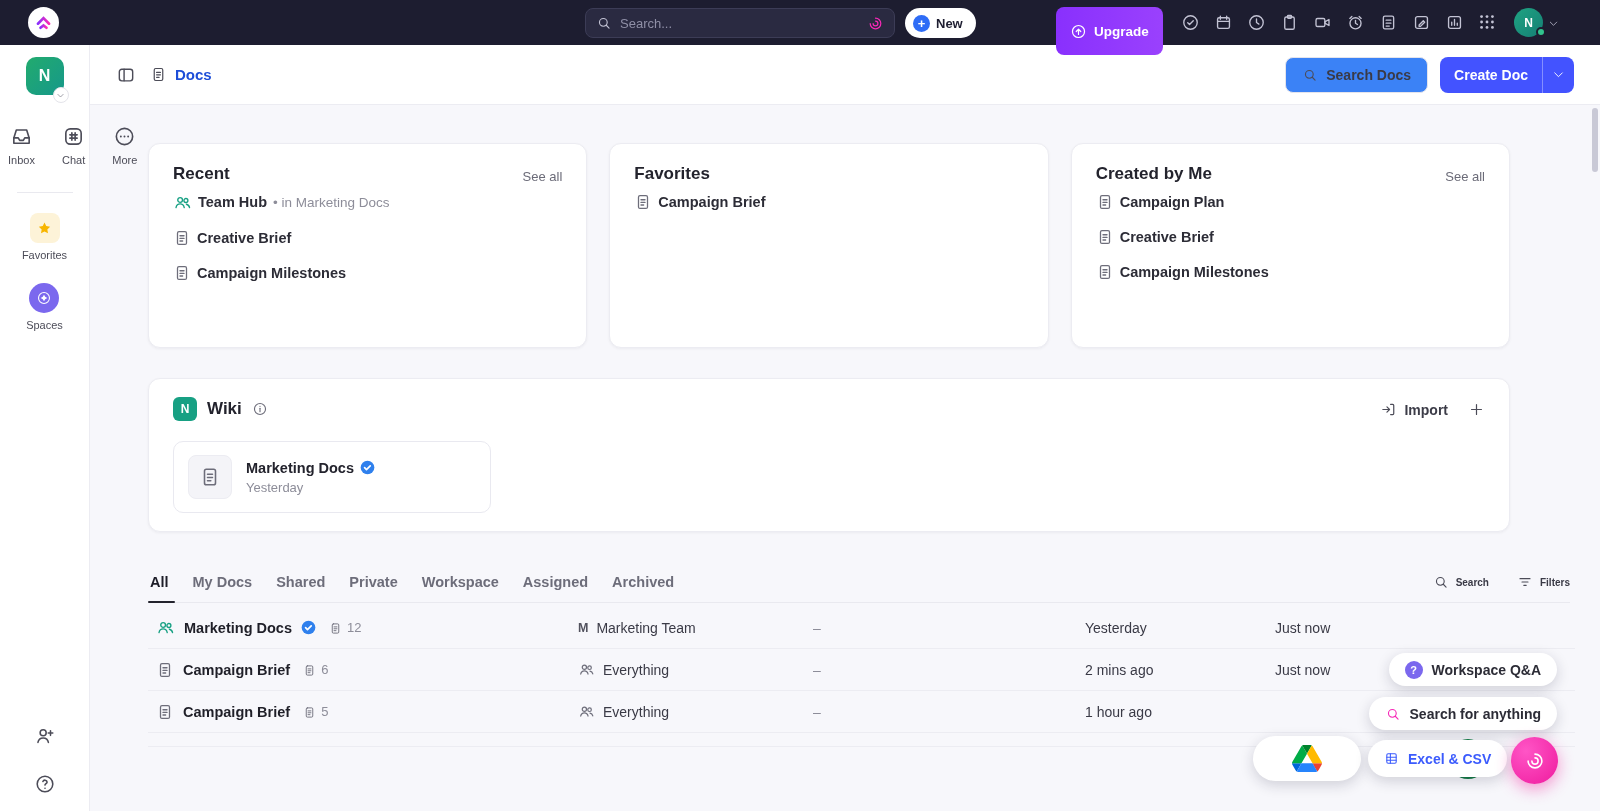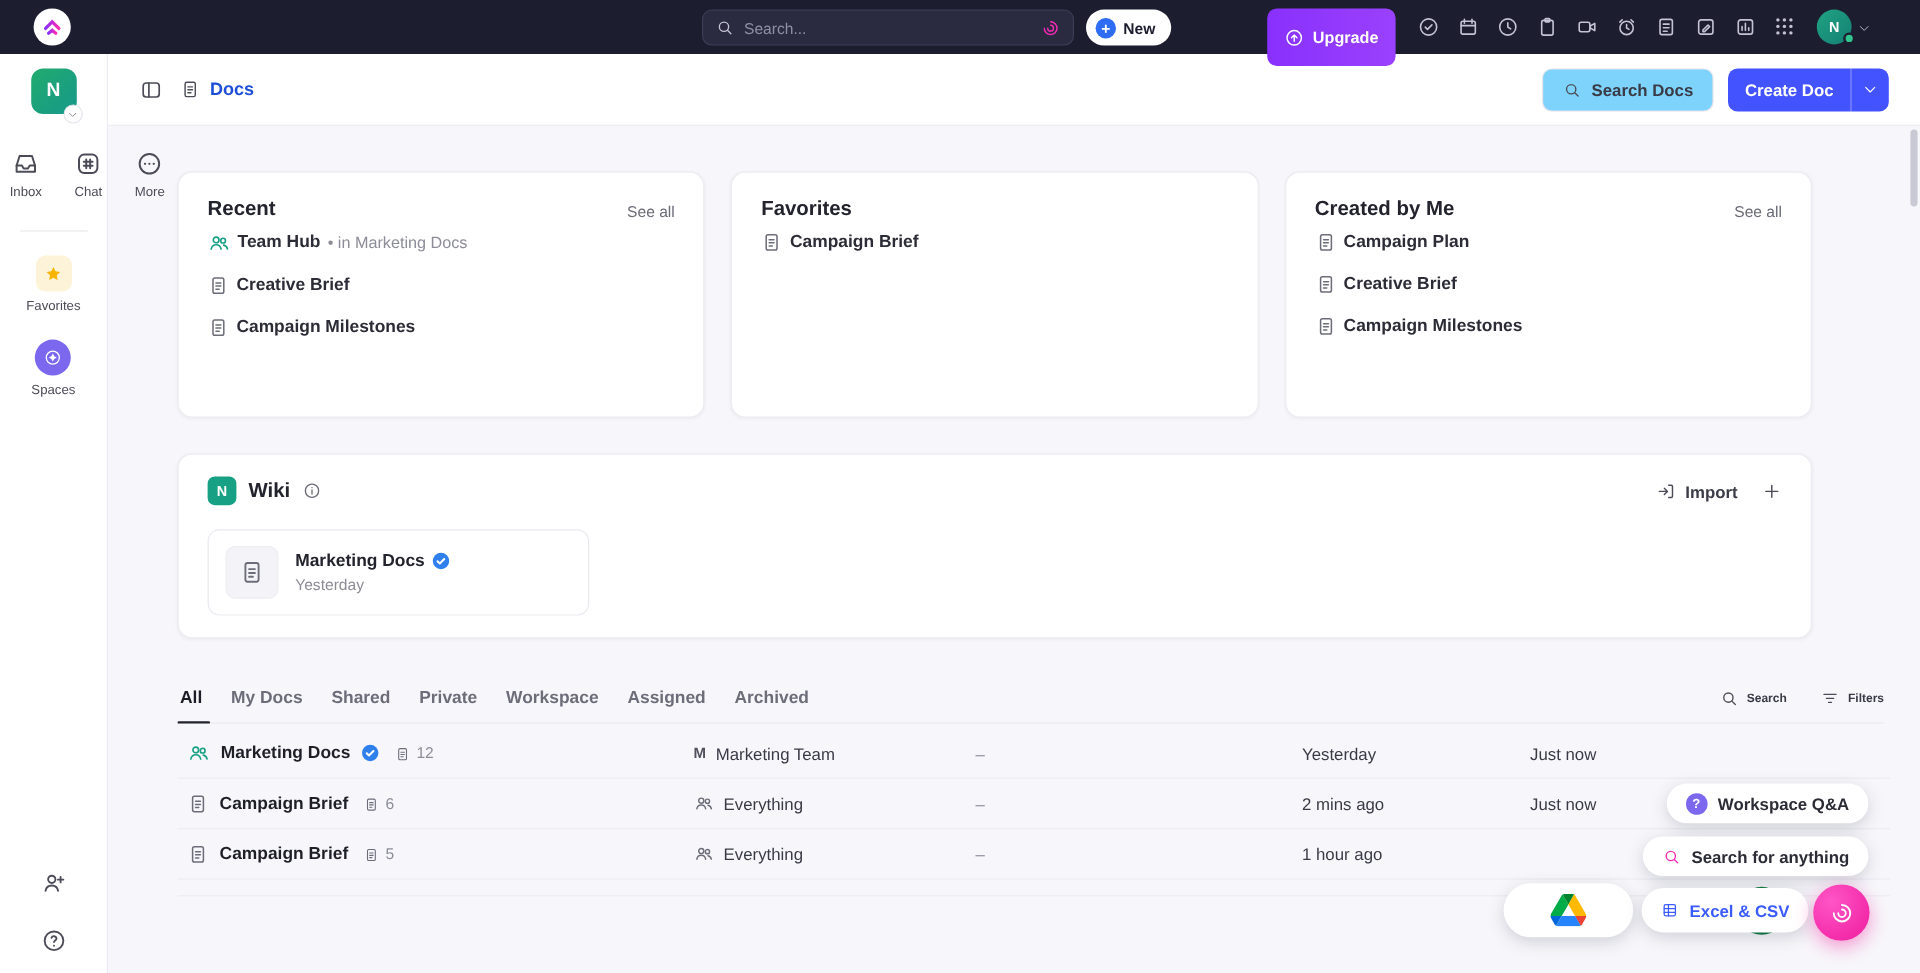--- a/index.html
+++ b/index.html
@@ -37,21 +37,21 @@
   .fav-tile{width:30px;height:30px;border-radius:8px;background:#fdf3d8;display:flex;align-items:center;justify-content:center}
   .spaces-tile{width:30px;height:30px;border-radius:50%;background:#7b68ee;display:flex;align-items:center;justify-content:center}
   .side-bottom{margin-top:auto;margin-bottom:16px;display:flex;flex-direction:column;gap:26px;align-items:center}
   .side-bottom .tbi{width:22px;height:22px}
 
   
   .page-header{position:absolute;left:90px;top:45px;width:1510px;height:60px;background:#fff;border-bottom:1px solid #ececf2;display:flex;align-items:center;padding:0 26px;gap:14px;z-index:4}
   .ph-toggle{cursor:pointer}
   .ph-title{font-size:15px;font-weight:700;color:#1d4ed8;display:flex;gap:8px;align-items:center}
   .ph-right{margin-left:auto;display:flex;gap:12px;align-items:center}
-  .search-docs{height:36px;border:1px solid #e4e4ec;background:#7dd3fc;border-radius:8px;display:flex;align-items:center;gap:8px;padding:0 16px;font-size:14px;font-weight:600;color:#3a3a46;cursor:pointer;font-family:inherit}
+  .search-docs{height:36px;border:1px solid #e4e4ec;background:#3b82f6;border-radius:8px;display:flex;align-items:center;gap:8px;padding:0 16px;font-size:14px;font-weight:600;color:#3a3a46;cursor:pointer;font-family:inherit}
   .create-doc{height:36px;background:#4353ff;border:none;border-radius:8px;display:flex;align-items:stretch;color:#fff;font-size:14px;font-weight:700;cursor:pointer;font-family:inherit;padding:0}
   .create-doc .main{padding:0 14px;display:flex;align-items:center}
   .create-doc .chev{padding:0 9px;border-left:1px solid rgba(255,255,255,.35);display:flex;align-items:center}
 
   
   .content{position:absolute;left:90px;top:105px;width:1510px;height:706px;overflow:hidden}
   .cards-row{display:flex;gap:22px;margin:38px 90px 0 58px}
   .card{flex:1;background:#fff;border:1px solid #ececf2;border-radius:12px;box-shadow:0 1px 3px rgba(20,20,40,.05);padding:20px 24px;height:205px}
   .card-head{display:flex;justify-content:space-between;align-items:flex-end;}
   .card-title{font-size:17px;font-weight:700;color:#23232d}

